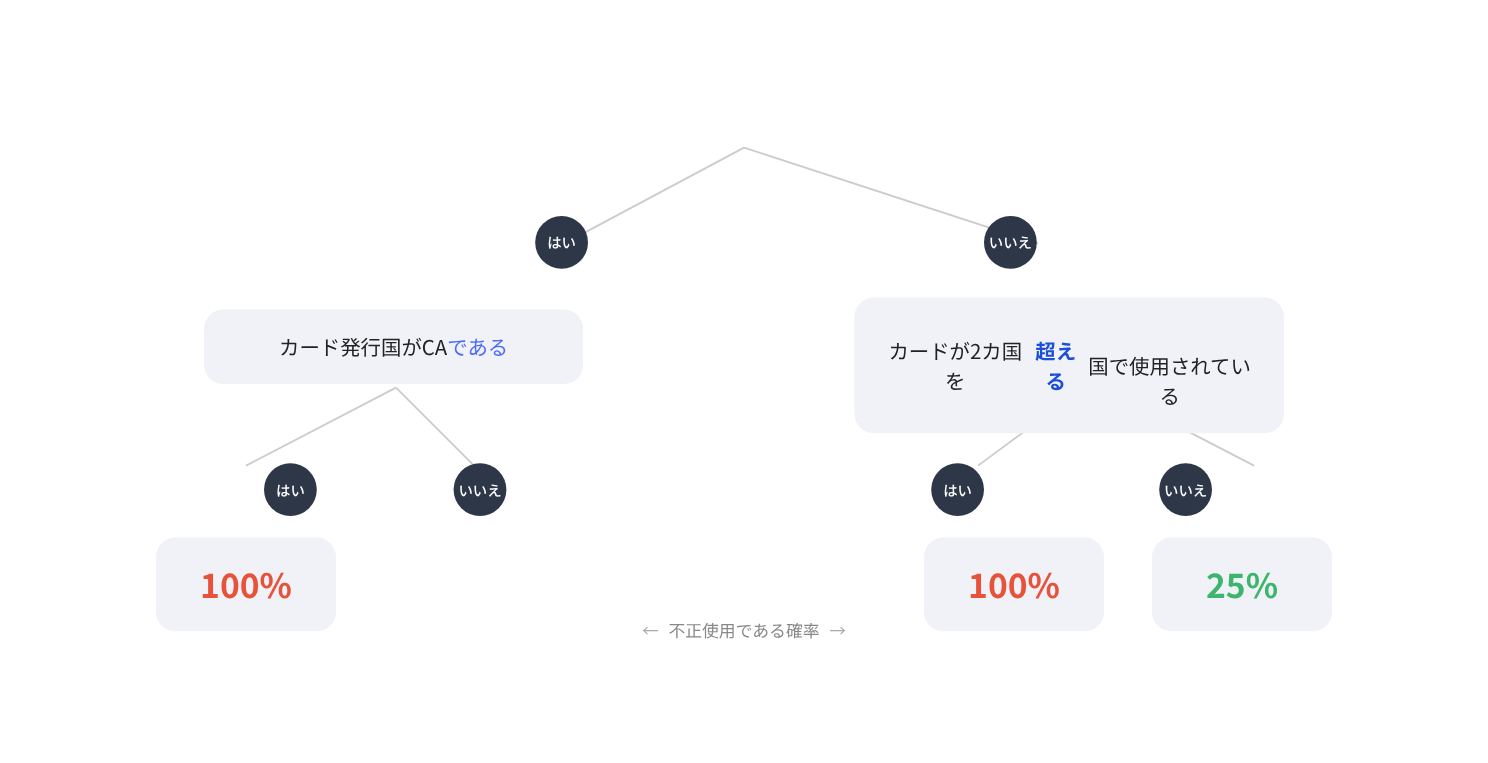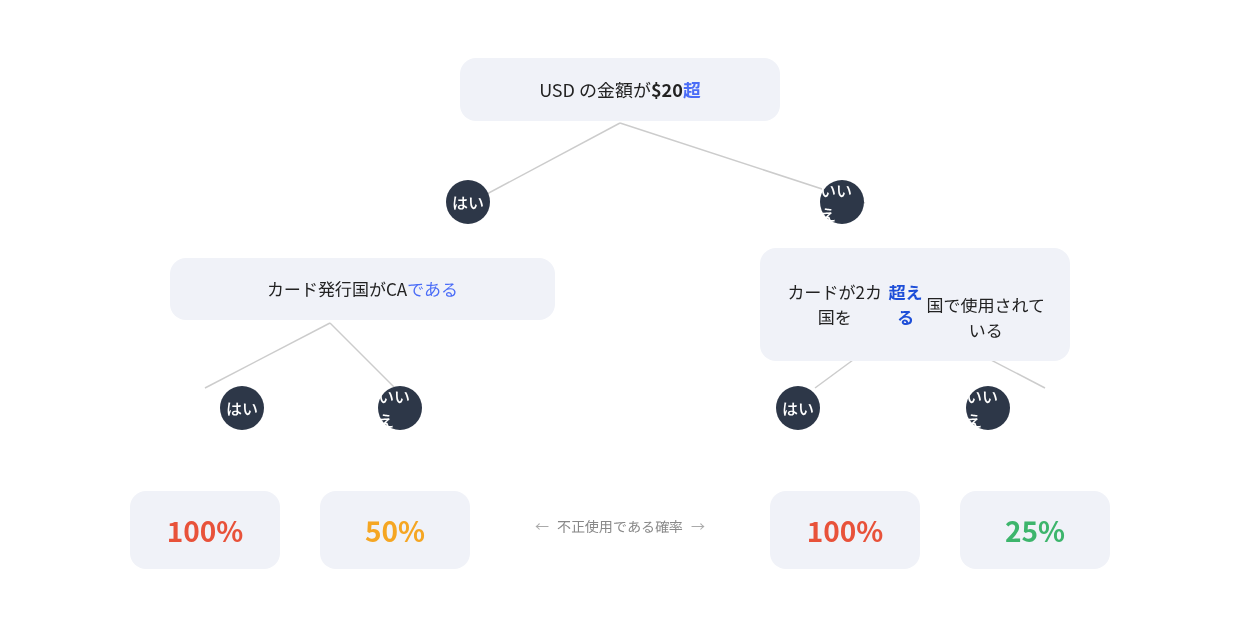--- a/index.html
+++ b/index.html
@@ -47,27 +47,27 @@
 
     .node-root {
       width: 320px;
       left: 50%;
       transform: translateX(-50%);
       top: 30px;
       font-size: 18px;
     }
 
     .node-left {
-      width: 385px;
+      width: 316px;
       left: 100px;
       top: 230px;
     }
 
     .node-right {
-      width: 310px;
+      width: 358px;
       right: 100px;
       top: 220px;
     }
 
     .node-ll {
       width: 150px;
       left: 60px;
       top: 420px;
     }
 
@@ -86,40 +86,39 @@
     .node-rr {
       width: 150px;
       right: 60px;
       top: 420px;
     }
 
     
     .node-result {
       font-size: 28px;
       font-weight: 700;
-      margin-top: 43px;
     }
 
     .result-100-left { color: #e8523a; }
     .result-50 { color: #f5a623; }
     .result-100-right { color: #e8523a; }
     .result-25 { color: #3db56c; text-align: center; }
 
     
     .badge {
       position: absolute;
       width: 44px;
       height: 44px;
       border-radius: 50%;
       background: #2d3748;
       color: #fff;
       display: flex;
       align-items: center;
       justify-content: center;
-      font-size: 16px;
+      font-size: 12px;
       font-weight: 500;
       z-index: 10;
     }
 
     
     .badge-root-yes {
       left: 376px;
       top: 152px;
     }
 
@@ -183,21 +182,20 @@
 
     <line x1="260" y1="295" x2="135" y2="360" stroke="#ccc" stroke-width="1.5"></line>
 
     <line x1="260" y1="295" x2="325" y2="360" stroke="#ccc" stroke-width="1.5"></line>
 
     <line x1="840" y1="290" x2="745" y2="360" stroke="#ccc" stroke-width="1.5"></line>
 
     <line x1="840" y1="290" x2="975" y2="360" stroke="#ccc" stroke-width="1.5"></line>
   </svg>
 
-  <div class="node node-root">USD の金額が <strong style="font-weight:700">$20</strong> <span style="color:#4a6cf7;font-weight:700">超</span></div>
 
   <div class="badge badge-root-yes">
     <span>はい</span>
   </div>
 
   <div class="badge badge-root-no">
     <span>いいえ</span>
   </div>
 
   <div class="node node-left">カード発行国が <strong style="font-weight:400">CA</strong> <span style="color:#4a6cf7;font-weight:400">である</span></div>
@@ -217,23 +215,20 @@
   </div>
 
   <div class="badge badge-right-no">
     <span>いいえ</span>
   </div>
 
   <div class="node node-ll node-result">
     <span class="result-100-left">100%</span>
   </div>
 
-  <div class="node node-lr node-result">
-    <span class="result-50">50%</span>
-  </div>
 
   <div class="node node-rl node-result">
     <span class="result-100-right">100%</span>
   </div>
 
   <div class="node node-rr node-result">
     <span class="result-25">25%</span>
   </div>
 
   <div class="middle-label">

